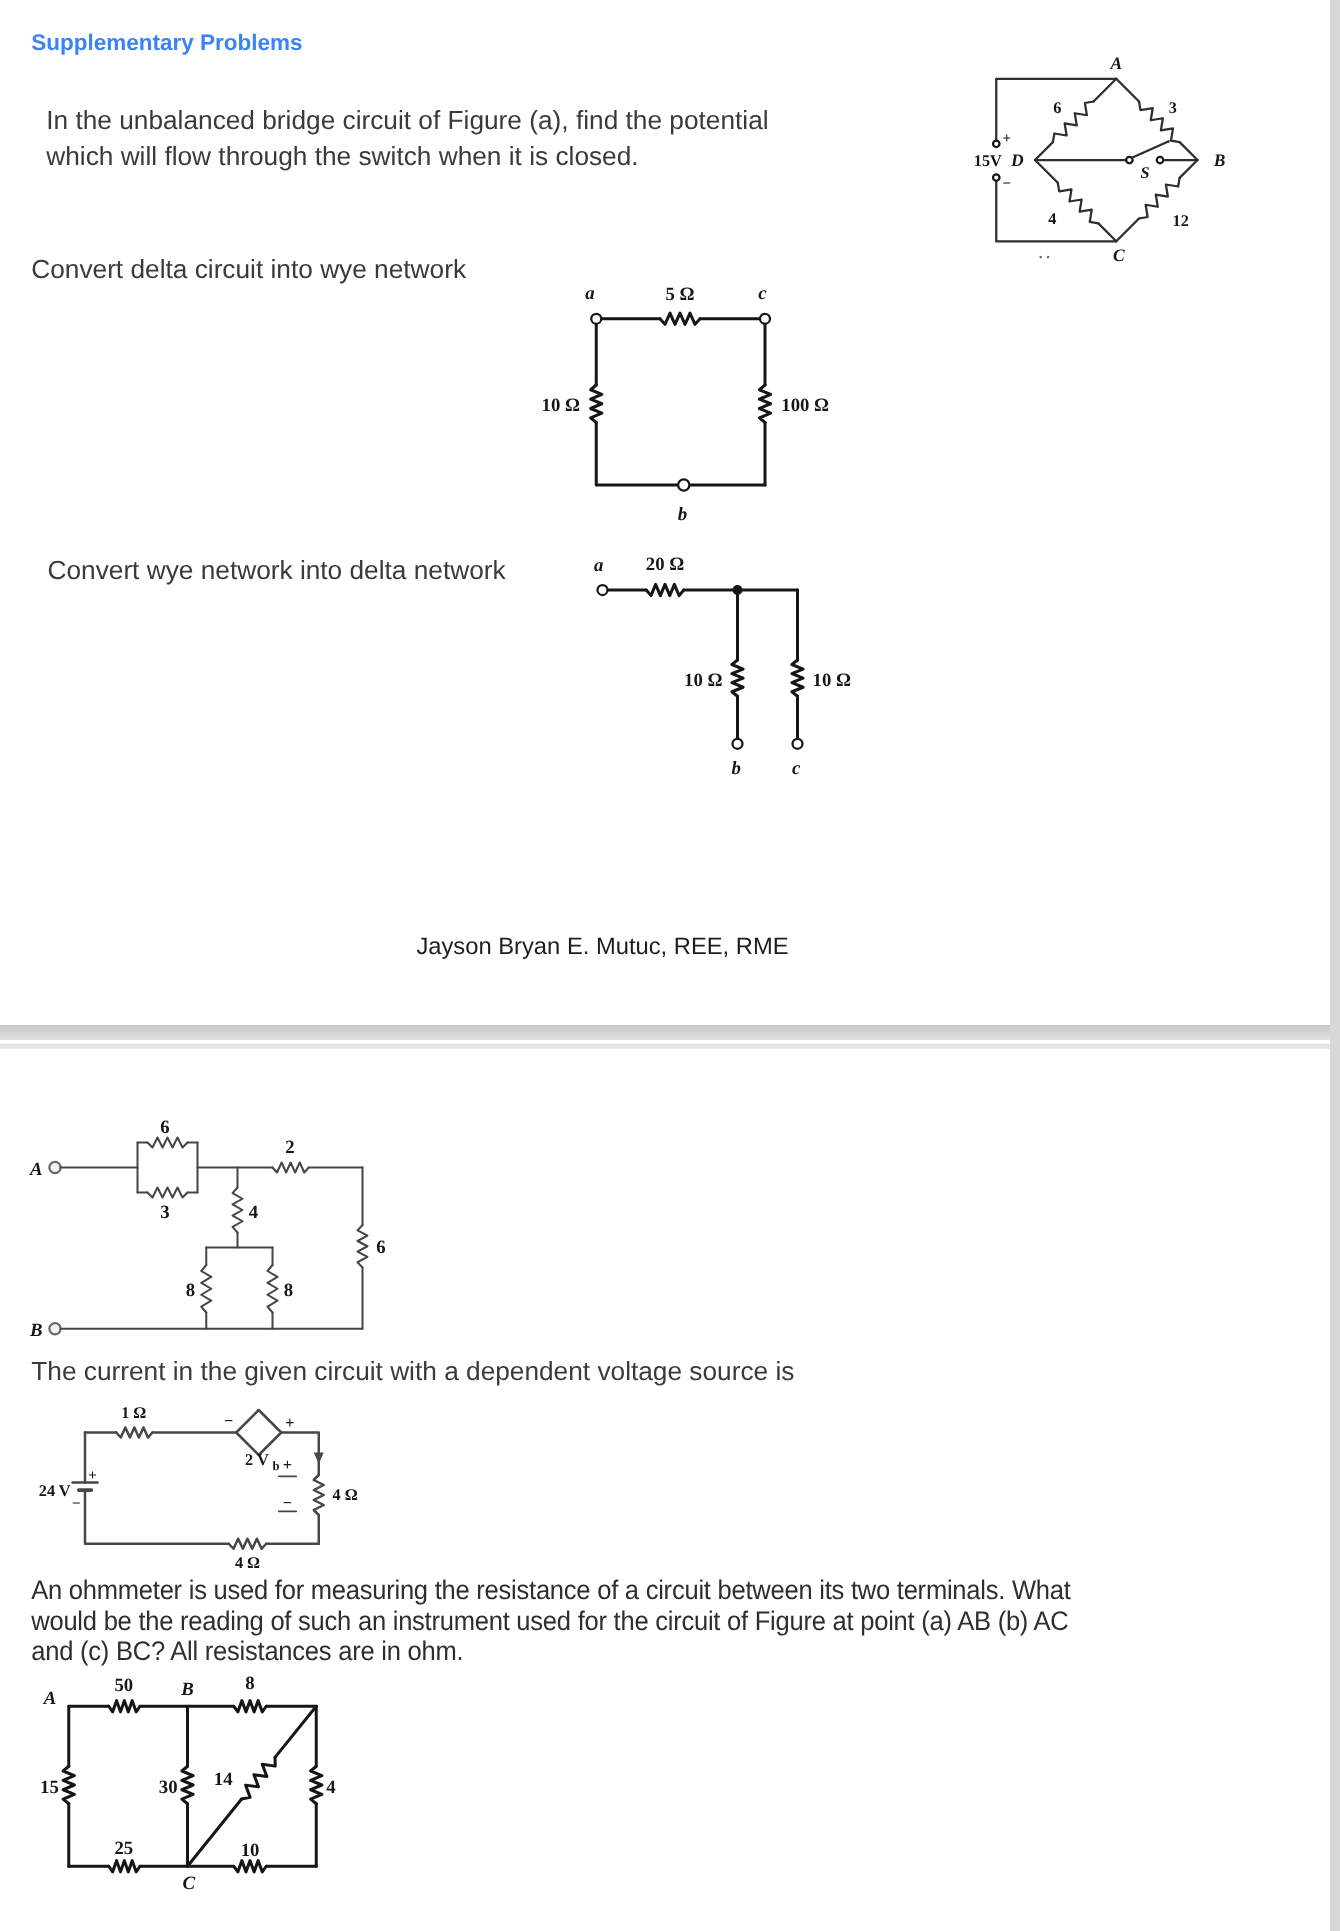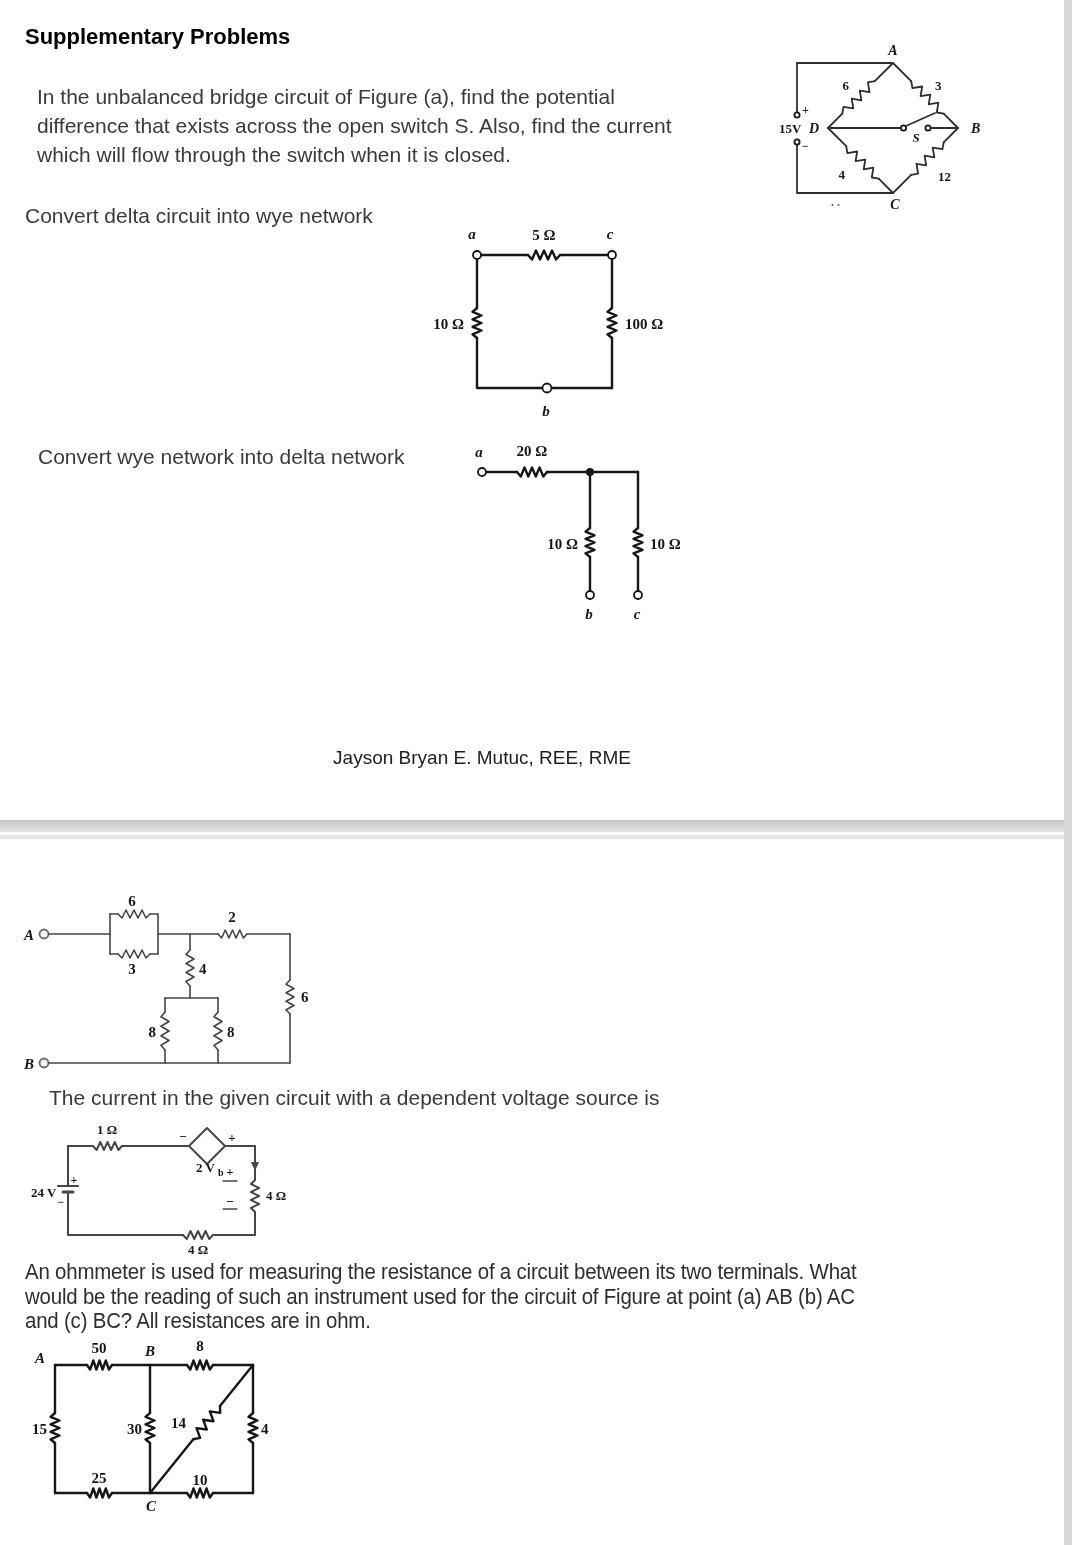--- a/index.html
+++ b/index.html
@@ -1,19 +1,19 @@
 <!DOCTYPE html>
 <html><head>
 <meta charset="utf-8">
 <style>
   html,body{margin:0;padding:0;background:#fff;}
   #page{position:relative;width:1072px;height:1545px;background:#ffffff;overflow:hidden;
         font-family:"Liberation Sans",sans-serif;color:#383838;}
   .abs{position:absolute;}
-  .title{font-size:22px;font-weight:bold;color:#000000;}
+  .title{font-size:18px;font-weight:bold;color:#3b82f6;}
   .body-line{font-size:21px;line-height:29px;white-space:nowrap;color:#3a3a3a;margin-left:12px;}
   .heading{font-size:21px;color:#3a3a3a;white-space:nowrap;}
   .cond-line{font-size:21.5px;line-height:24.5px;white-space:nowrap;color:#2e2e2e;
              transform:scaleX(0.95);transform-origin:0 0;letter-spacing:-0.2px;}
   .footer-name{font-size:19px;color:#1d1d1d;text-align:center;width:964px;}
   .divider{left:0;top:820px;width:1072px;height:12px;
            background:linear-gradient(#c7c7c7,#e2e2e2);}
   .divider2{left:0;top:835px;width:1072px;height:4px;background:#e4e4e4;}
   .right-edge{left:1064px;top:0;width:8px;height:1545px;background:#d7d7d7;}
   svg{position:absolute;overflow:visible;}
@@ -30,21 +30,20 @@
 </style>
 </head>
 <body>
 
 <div id="page">
 
   <div class="abs title" style="left:25px;top:24px;">Supplementary Problems</div>
 
   <div class="abs" style="left:25px;top:82px;">
     <div class="body-line">In the unbalanced bridge circuit of Figure (a), find the potential</div>
-    <div class="body-line">difference that exists across the open switch S. Also, find the current</div>
     <div class="body-line">which will flow through the switch when it is closed.</div>
   </div>
 
   <svg style="left:775px;top:35px;" width="250" height="185" viewBox="0 0 250 185">
     <g class="w-bridge">
       <path d="M22,28 L118,28"></path>
       <path d="M22,28 L22,77"></path>
       <path d="M22,110 L22,158 L118,158"></path>
       <circle class="node-open" cx="22" cy="80" r="2.6"></circle>
       <circle class="node-open" cx="22" cy="107" r="2.6"></circle>
@@ -173,21 +172,21 @@
     <text class="node" x="14" y="179" font-size="15" text-anchor="end">B</text>
     <text x="112" y="16" font-size="15" text-anchor="middle">6</text>
     <text x="112" y="84" font-size="15" text-anchor="middle">3</text>
     <text x="212" y="32" font-size="15" text-anchor="middle">2</text>
     <text x="179" y="84" font-size="15" text-anchor="start">4</text>
     <text x="281" y="112" font-size="15" text-anchor="start">6</text>
     <text x="136" y="147" font-size="15" text-anchor="end">8</text>
     <text x="207" y="147" font-size="15" text-anchor="start">8</text>
   </svg>
 
-  <div class="abs heading" style="left:25px;top:1086px;margin-left:24px;">The current in the given circuit with a dependent voltage source is</div>
+  <div class="abs heading" style="left:25px;top:1086px;">The current in the given circuit with a dependent voltage source is</div>
 
   <svg style="left:25px;top:1118px;" width="305" height="150" viewBox="0 0 305 150">
     <g class="w-dep">
       <path d="M43,28 L68,28"></path>
       <polyline points="68,28 71.6,32.0 75.3,24.0 78.9,32.0 82.5,24.0 86.1,32.0 89.8,24.0 93.4,32.0 97,28"></polyline>
       <path d="M97,28 L164,28"></path>
       <polygon points="164,28 182,10 200,28 182,46" fill="#fff"></polygon>
       <path d="M200,28 L230,28 L230,62"></path>
       <polygon points="226,44 234,44 230,53" fill="#474747" stroke="none"></polygon>
       <polyline points="230,62 226.0,66.0 234.0,70.0 226.0,74.0 234.0,78.0 226.0,82.0 234.0,86.0 226.0,90.0 230,94"></polyline>

